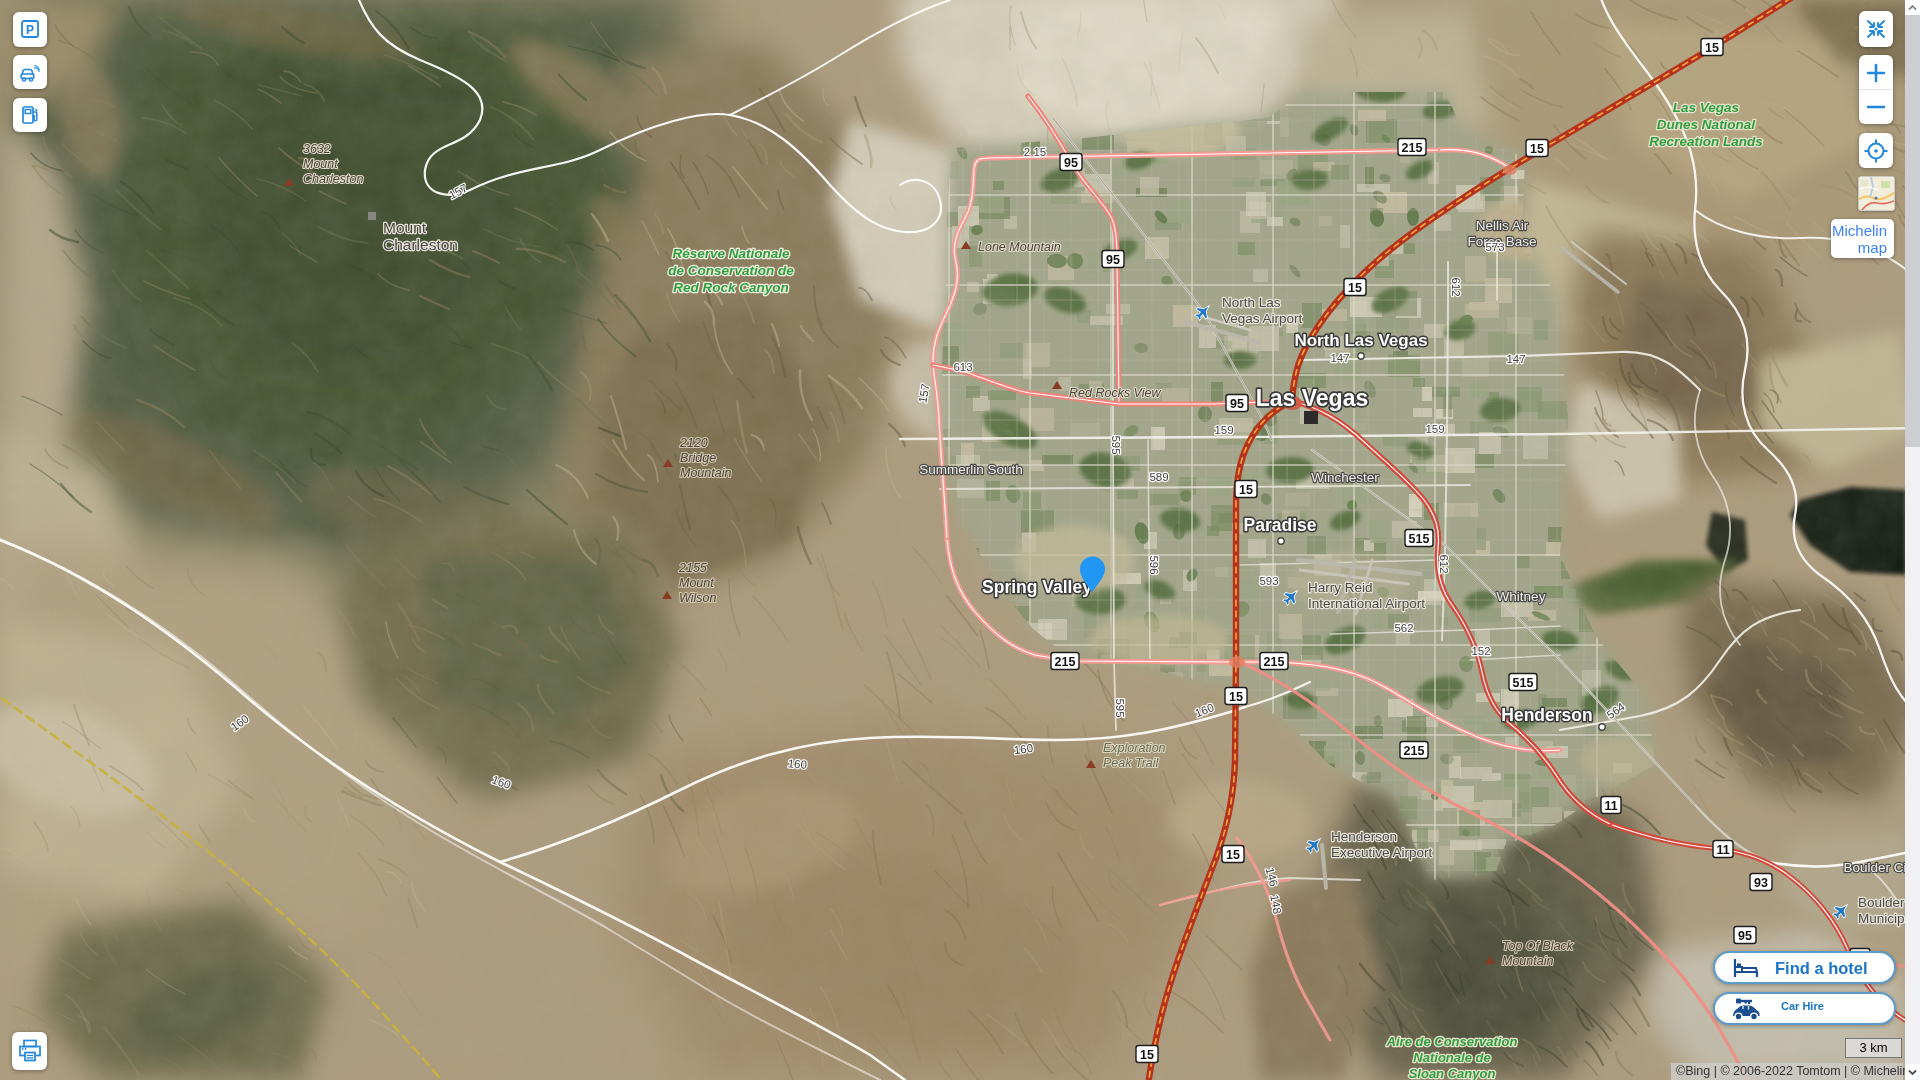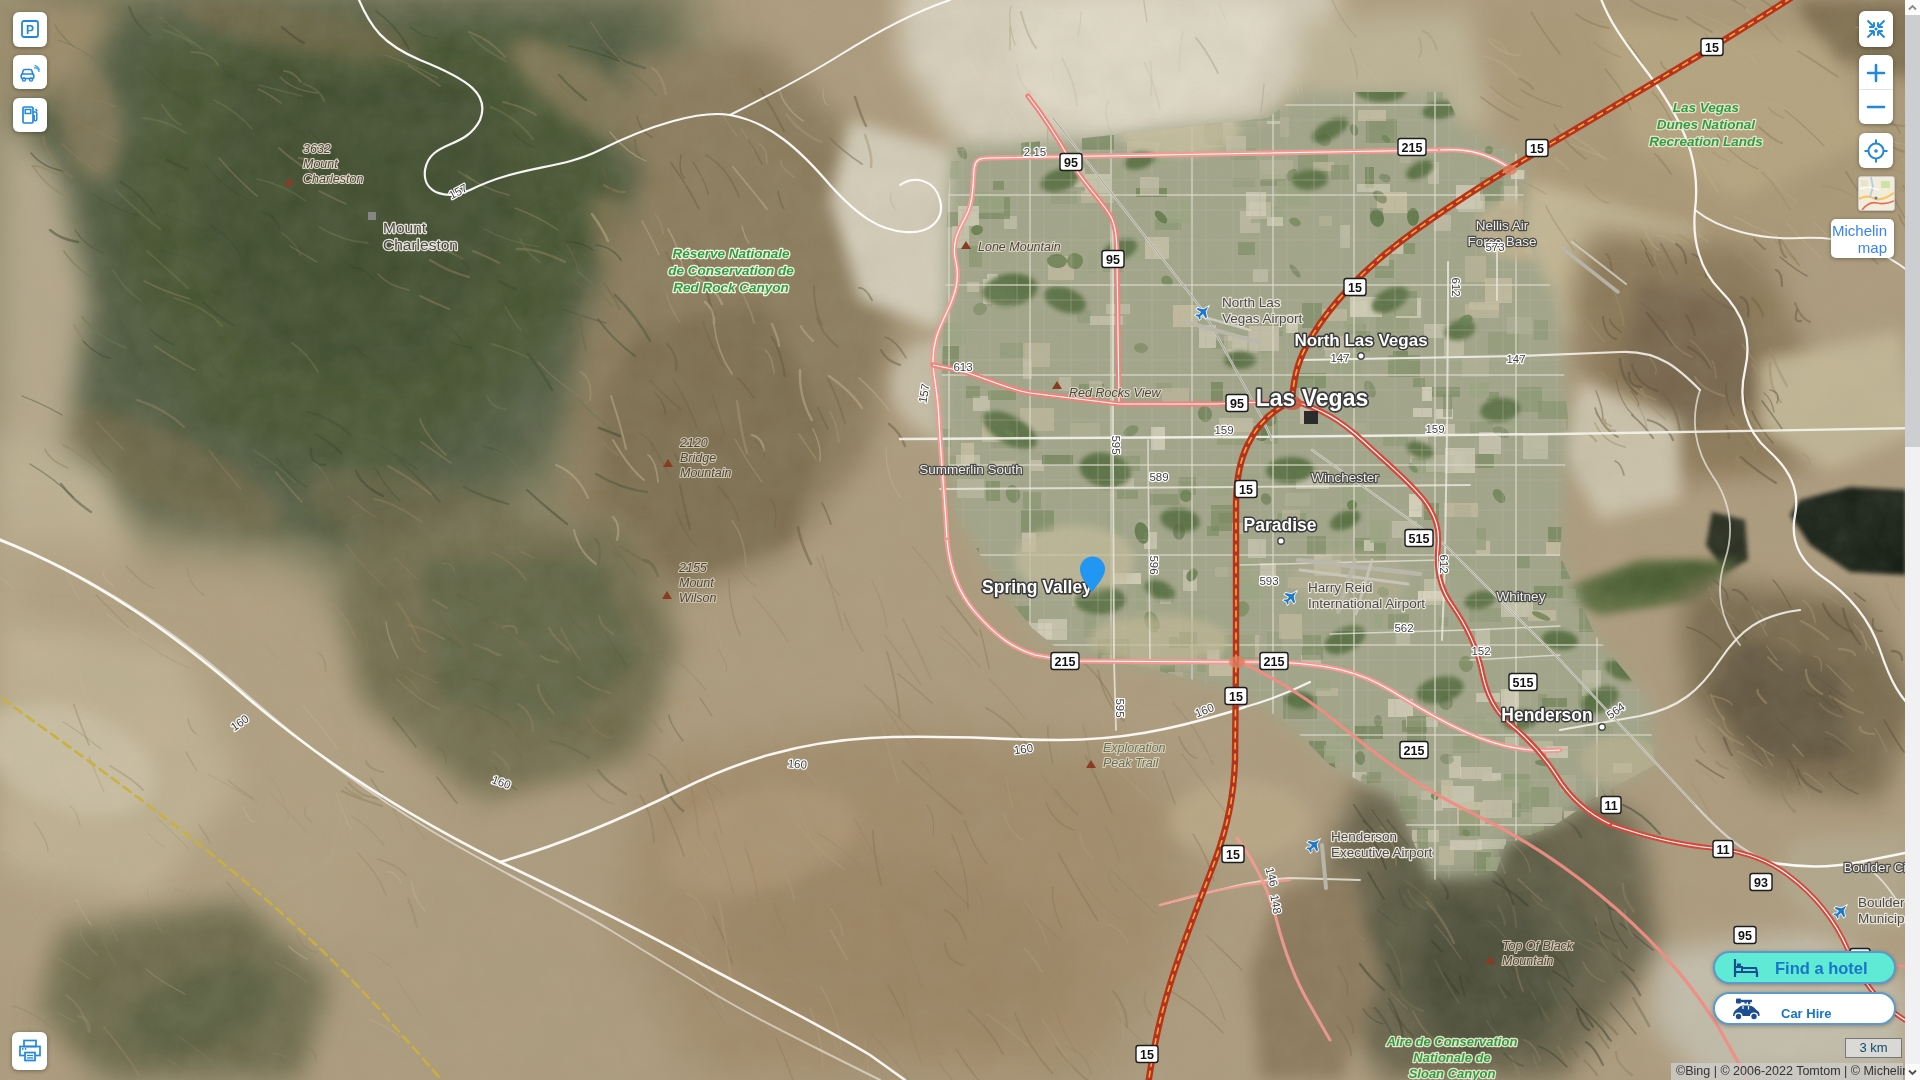--- a/index.html
+++ b/index.html
@@ -2073,21 +2073,21 @@
       <rect x="22" y="4" width="9" height="7" fill="#cfe0a8"></rect>
       <rect x="2" y="3" width="7" height="6" fill="#e8e3cc"></rect>
       <path d="M0,12 L10,10 L20,13" stroke="#fff" stroke-width="1.2" fill="none"></path>
       <circle cx="17" cy="21" r="1.5" fill="#4a79c4"></circle>
     </svg></div>
 
 <div class="btn" style="left:1831px;top:219px;width:63px;height:39px;border-radius:5px">
     <div style="position:absolute;right:7px;top:3px;text-align:right;font-size:15px;line-height:17px;color:#3b82f6">Michelin<br>map</div>
   </div>
 
-<div style="position:absolute;left:1713px;top:951px;width:183px;height:33px;background:#5eead4;border:2.5px solid #5b9bcb;border-radius:17px;box-sizing:border-box;box-shadow:0 1px 4px rgba(0,0,0,0.3)">
+<div style="position:absolute;left:1713px;top:951px;width:183px;height:33px;background:#ffffff;border:2.5px solid #5b9bcb;border-radius:17px;box-sizing:border-box;box-shadow:0 1px 4px rgba(0,0,0,0.3)">
     <svg width="26" height="20" viewBox="0 0 26 20" style="position:absolute;left:18px;top:5px">
       <g stroke="#1b4e91" stroke-width="2.2" fill="none">
         <path d="M2,1 L2,19 M2,14 L24,14 M24,14 L24,19"></path>
         <path d="M2,9 L9,9 L9,13 M9,10 L23,10 L24,14" stroke-width="2"></path>
         <rect x="4" y="5.5" width="4" height="3.5" fill="#1b4e91" stroke="none"></rect>
       </g>
     </svg>
     <div style="position:absolute;left:60px;top:6px;font-size:16.5px;font-weight:bold;color:#1a75c8">Find a hotel</div>
   </div>
 
@@ -2097,24 +2097,24 @@
         <rect x="7" y="1.5" width="5" height="5" rx="1"></rect>
         <rect x="11" y="2.8" width="12" height="2.4"></rect>
         <rect x="19" y="5" width="2.2" height="2.2"></rect>
         <rect x="15.5" y="5" width="2.2" height="1.6"></rect>
         <path d="M4,19 C4,15.5 6,13 8,12 L11,9.5 C12,8.8 13.5,8.5 15,8.5 L20,8.5 C22,8.5 24,9.5 25.5,11 L28,13.5 C29.5,14 30.5,15.5 30.5,17 L30.5,19 Z"></path>
       </g>
       <circle cx="9.5" cy="19.5" r="3.4" fill="#1b4e91" stroke="#fff" stroke-width="1.4"></circle>
       <circle cx="25" cy="19.5" r="3.4" fill="#1b4e91" stroke="#fff" stroke-width="1.4"></circle>
       <path d="M14,9 L14,12 M19.5,9 L19.5,12.5" stroke="#fff" stroke-width="1.2"></path>
     </svg>
-    <div style="position:absolute;left:66px;top:12px;font-size:13px;font-weight:bold;color:#1a75c8">Car Hire</div>
+    <div style="position:absolute;left:66px;top:6px;font-size:11px;font-weight:bold;color:#1a75c8">Car Hire</div>
   </div>
 
-<div style="position:absolute;left:1845px;top:1038px;width:57px;height:20px;background:rgba(222,222,222,0.85);border:1.5px solid #777;box-sizing:border-box;font-size:13px;color:#0c4a6e;text-align:center;line-height:17px">3 km</div>
+<div style="position:absolute;left:1845px;top:1038px;width:57px;height:20px;background:rgba(222,222,222,0.85);border:1.5px solid #777;box-sizing:border-box;font-size:13px;color:#000000;text-align:center;line-height:17px">3 km</div>
 
 <div style="position:absolute;left:1671px;top:1063px;width:232px;height:17px;background:rgba(205,205,202,0.8);font-size:12.5px;color:#333;padding-left:5px;line-height:17px;white-space:nowrap;box-sizing:border-box">©Bing | © 2006-2022 Tomtom | © Michelin</div>
 
 <div style="position:absolute;left:1905px;top:0;width:15px;height:1080px;background:#f1f1f3">
     <div style="position:absolute;left:0;top:0;width:15px;height:15px;background:#fcfcfc"></div>
     <svg width="15" height="15" viewBox="0 0 15 15" style="position:absolute;left:0;top:0">
       <path d="M4,9.5 L7.5,6 L11,9.5" stroke="#8a8a8a" stroke-width="1.8" fill="none"></path>
     </svg>
     <div style="position:absolute;left:0;top:15px;width:15px;height:432px;background:#cdced2"></div>
     <div style="position:absolute;left:0;top:1064px;width:15px;height:16px;background:#fcfcfc"></div>

